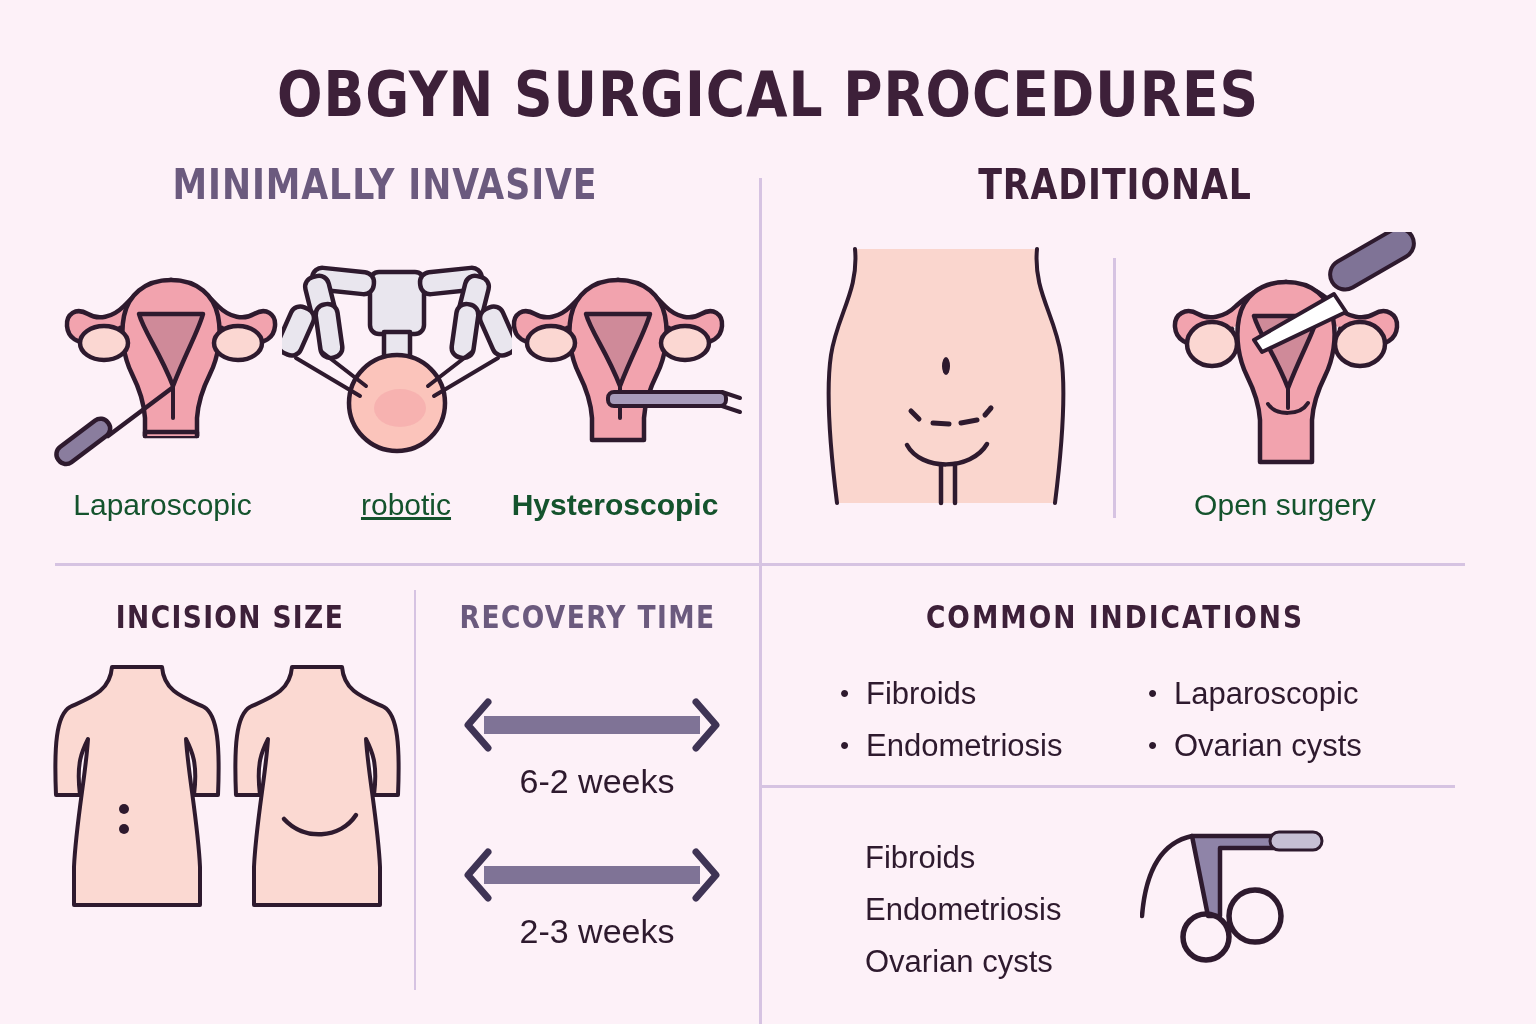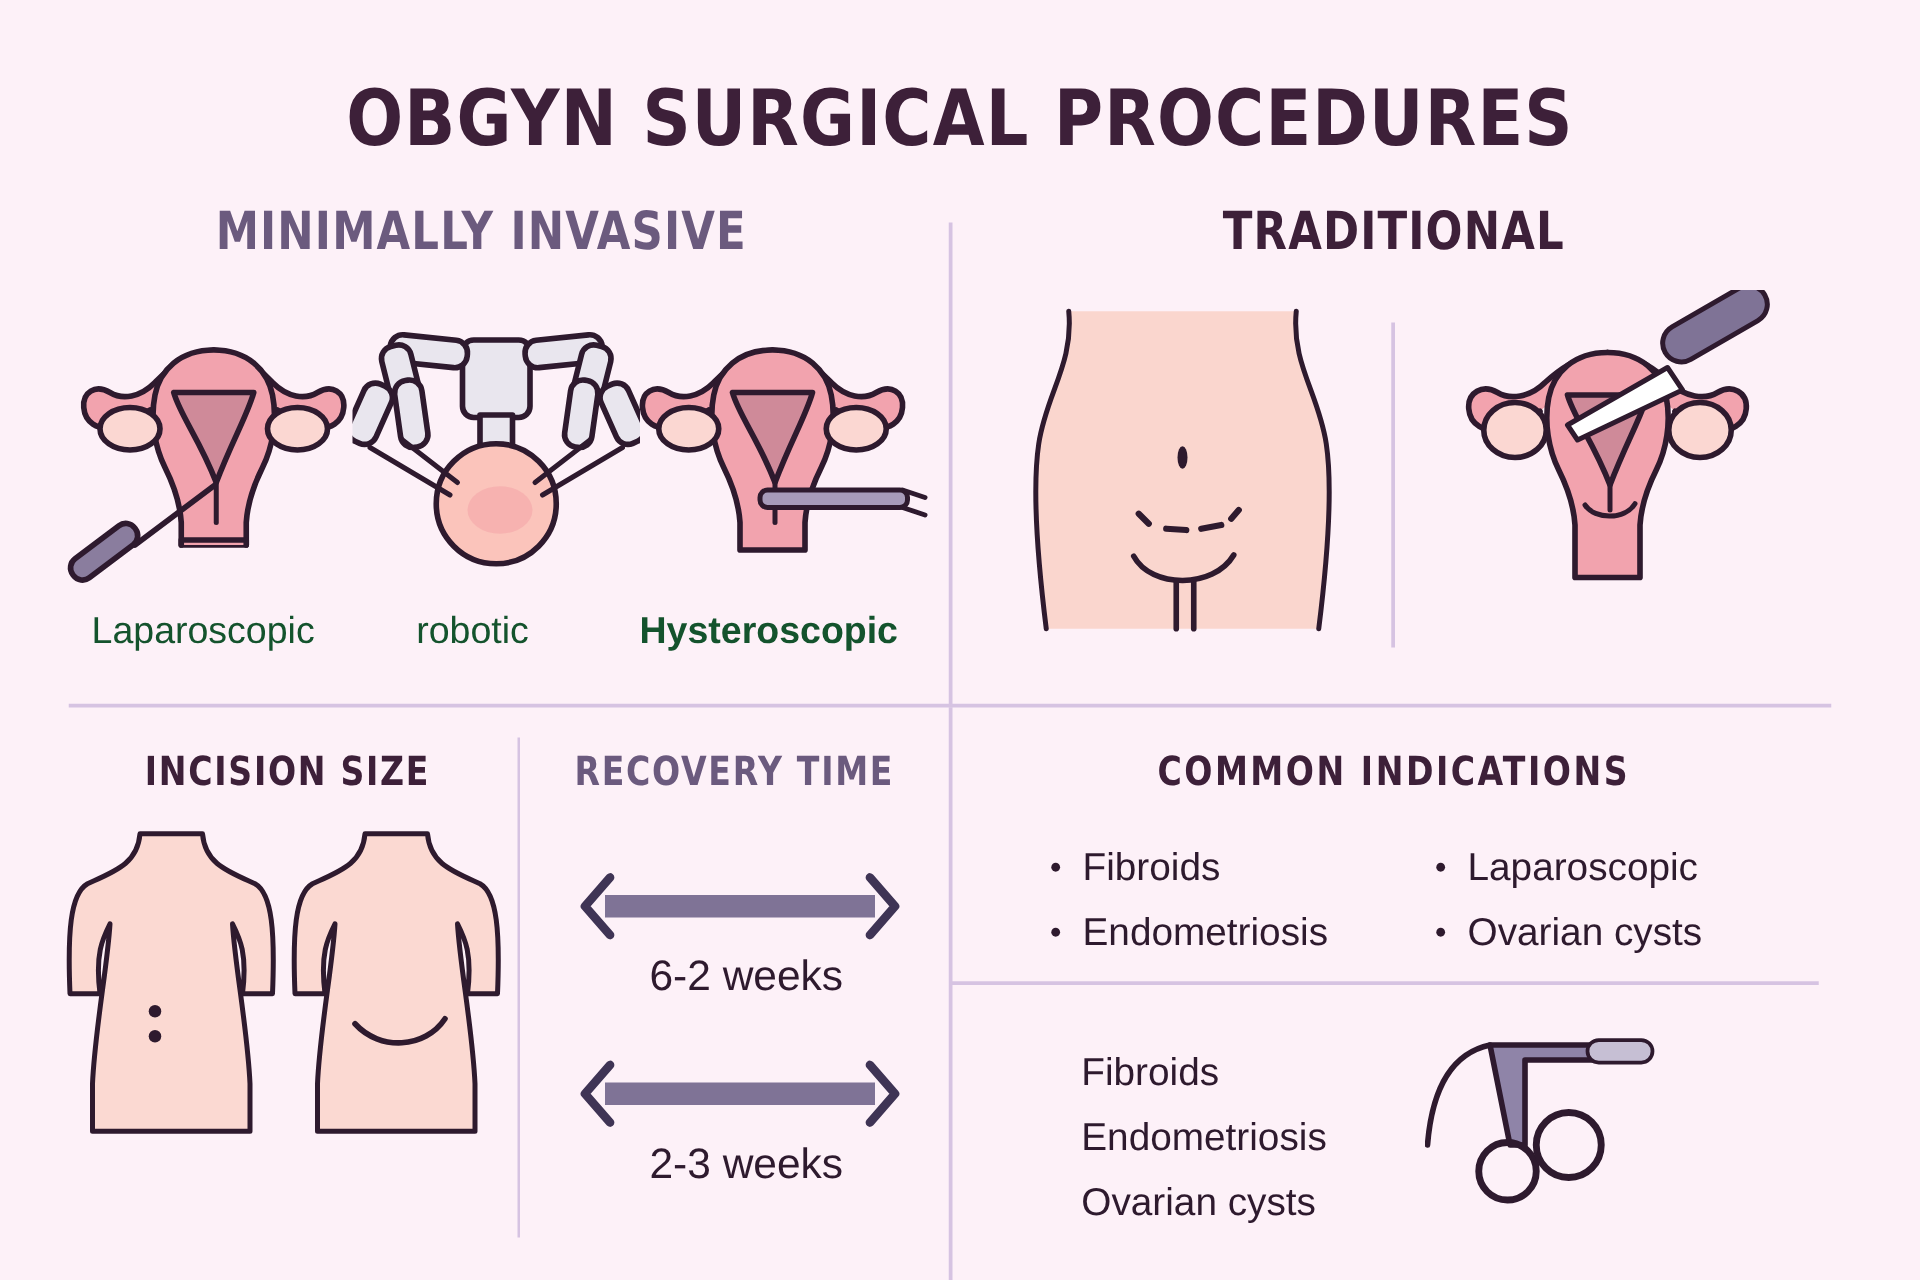--- a/index.html
+++ b/index.html
@@ -37,21 +37,21 @@
   .div-h-main{left:55px;top:563px;width:1410px;height:3px;}
   .div-v-bottom{left:759px;top:566px;width:3px;height:458px;}
   .div-v-inner-top{left:1113px;top:258px;width:3px;height:260px;}
   .div-v-mid{left:414px;top:590px;width:2px;height:400px;}
   .div-h-ind{left:760px;top:785px;width:695px;height:3px;}
 
   .caption{
     position:absolute;font-size:30px;color:#14532d;text-align:center;
   }
   .cap-lap{left:30px;top:488px;width:265px;}
-  .cap-rob{left:288px;top:488px;width:180px;}
+  .cap-rob{left:316px;top:488px;width:180px;text-decoration:underline;}
   .cap-hys{left:480px;top:488px;width:270px;font-weight:bold;}
   .cap-open{left:1130px;top:488px;width:310px;}
 
   .arrow-label{
     position:absolute;font-size:34px;color:#2e1a2e;text-align:center;width:300px;
   }
   .arr-lbl-1{left:447px;top:762px;}
   .arr-lbl-2{left:447px;top:912px;}
 
   .ind-col{position:absolute;font-size:31px;line-height:52px;color:#2e1a2e;}
@@ -200,20 +200,21 @@
     <path d="M2 96 C 6 46 24 22 52 16" fill="none" stroke="#2e1a2e" stroke-width="4.5" stroke-linecap="round"></path>
     <path d="M52 16 L 134 16 L 134 28 L 80 28 L 80 96 L 68 96 Z" fill="#8f84a8" stroke="#2e1a2e" stroke-width="4.5" stroke-linejoin="round"></path>
     <rect x="130" y="12" width="52" height="18" rx="9" fill="#c6bfd4" stroke="#2e1a2e" stroke-width="3"></rect>
     <circle cx="66" cy="117" r="23" fill="none" stroke="#2e1a2e" stroke-width="5.5"></circle>
     <circle cx="115" cy="96" r="26" fill="none" stroke="#2e1a2e" stroke-width="5.5"></circle>
   </svg>
 
   <div class="caption cap-lap">Laparoscopic</div>
   <div class="caption cap-rob">robotic</div>
   <div class="caption cap-hys">Hysteroscopic</div>
+  <div class="caption cap-open">Open surgery</div>
 
   <div class="arrow-label arr-lbl-1">6-2 weeks</div>
   <div class="arrow-label arr-lbl-2">2-3 weeks</div>
 
   <div class="ind-col ind-col-l">
     <ul>
       <li>Fibroids</li>
       <li>Endometriosis</li>
     </ul>
   </div>

